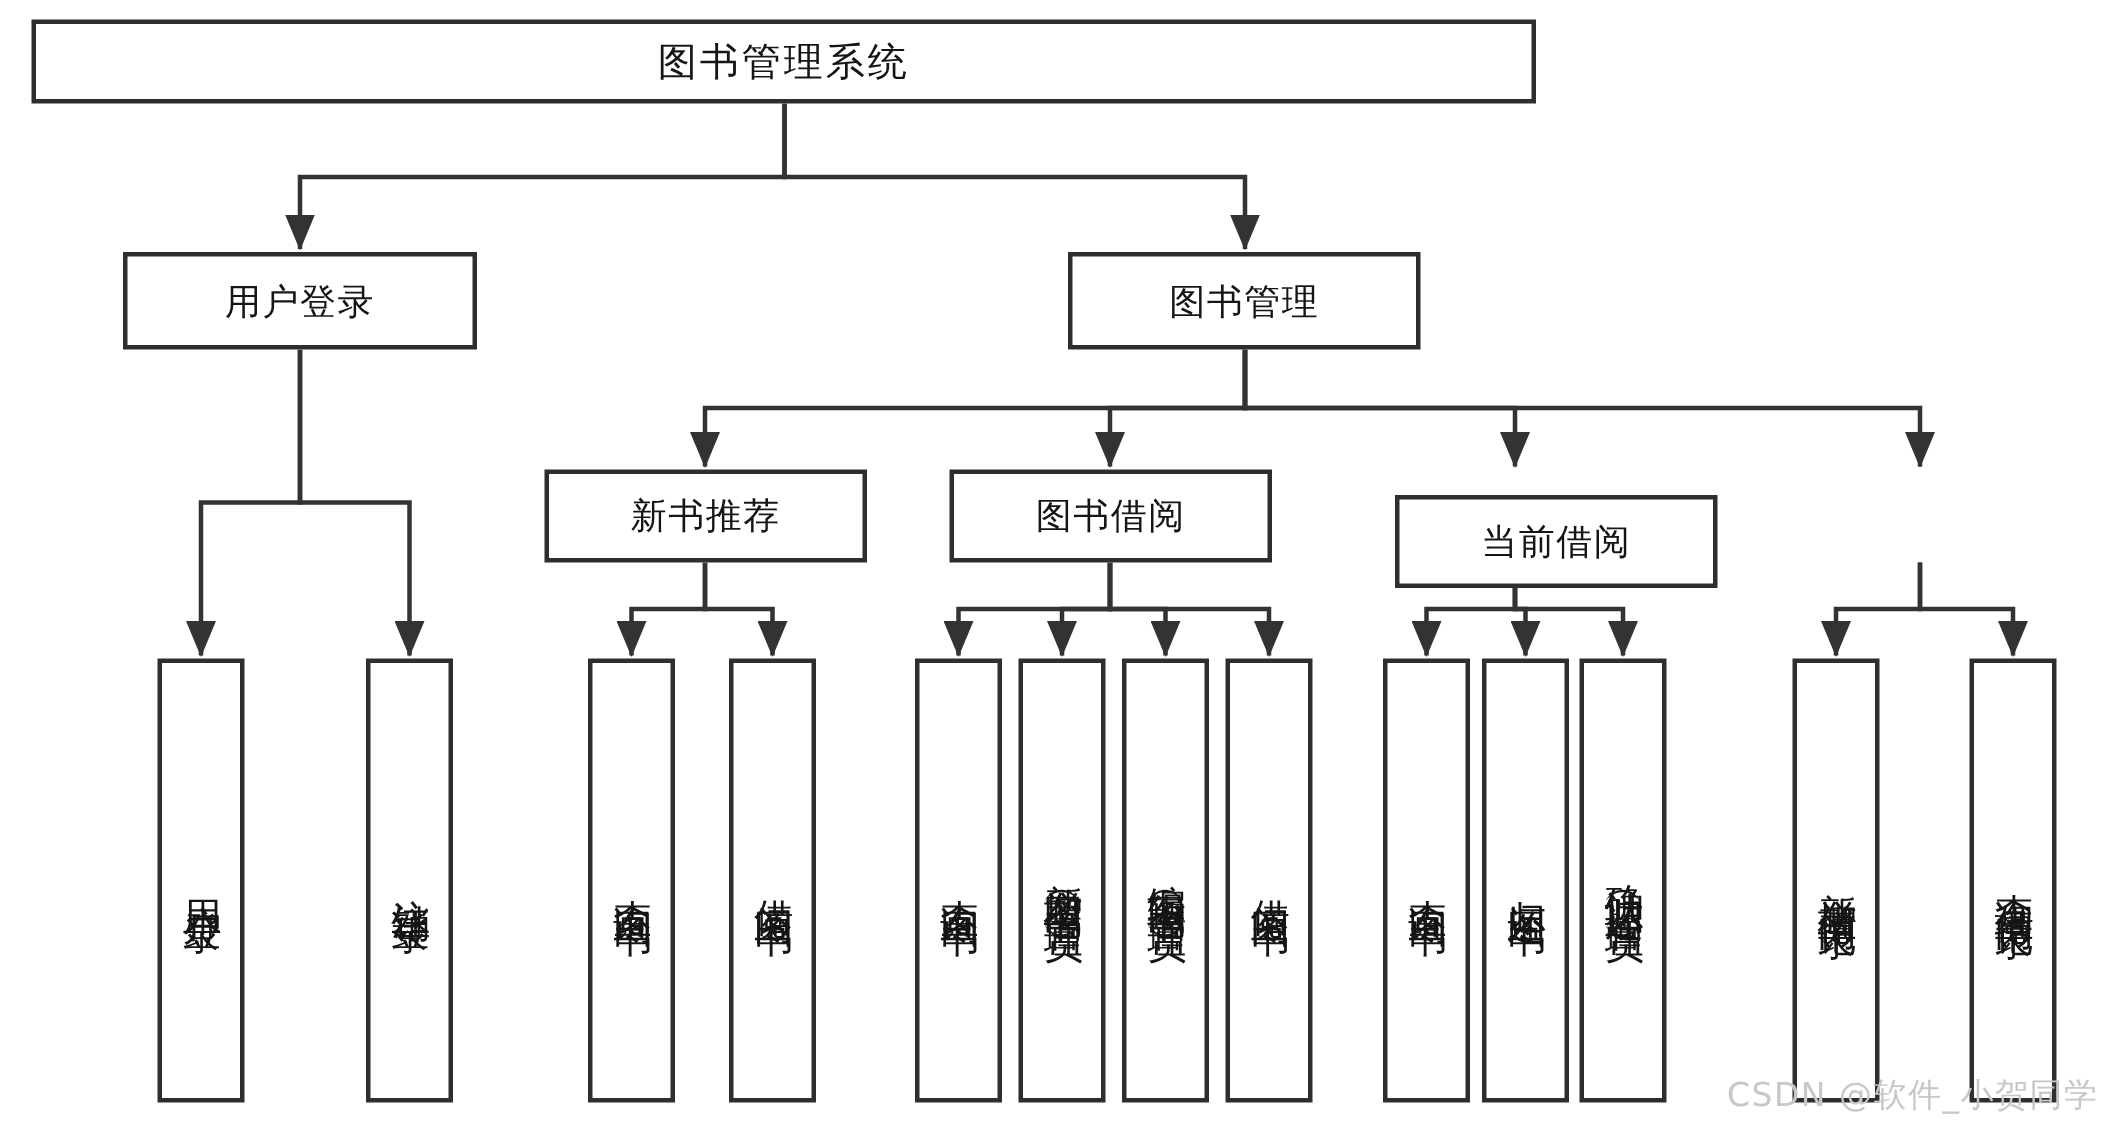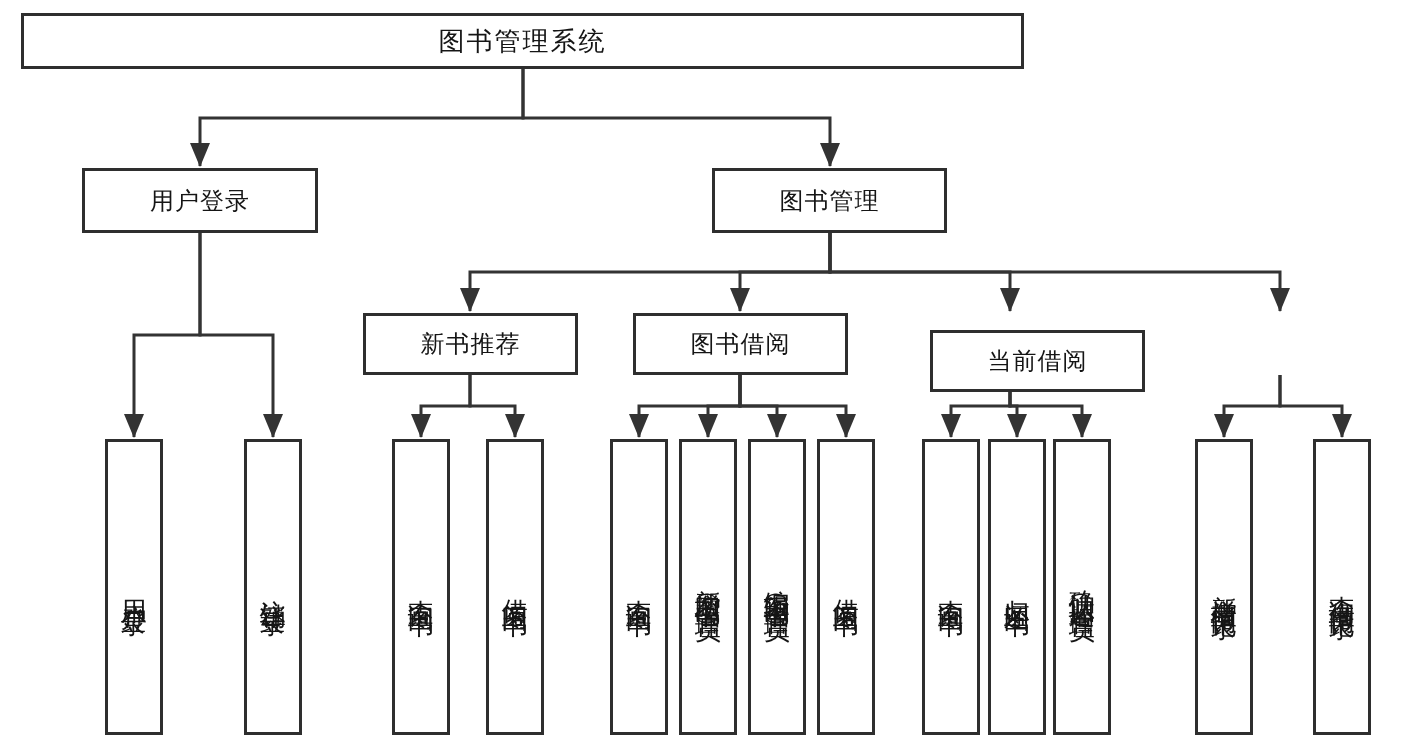--- a/index.html
+++ b/index.html
@@ -152,14 +152,15 @@
     <span>确认归还（管理员）</span>
   </div>
 
   <div class="node leaf-node" style="left:1195px; top:439px; width:58px; height:296px;">
     <span>新增借阅记录</span>
   </div>
   <div class="node leaf-node" style="left:1313px; top:439px; width:58px; height:296px;">
     <span>查询借阅记录</span>
   </div>
 
+  <div class="watermark">CSDN @软件_小贺同学</div>
 
 </div>
 
 </body></html>

